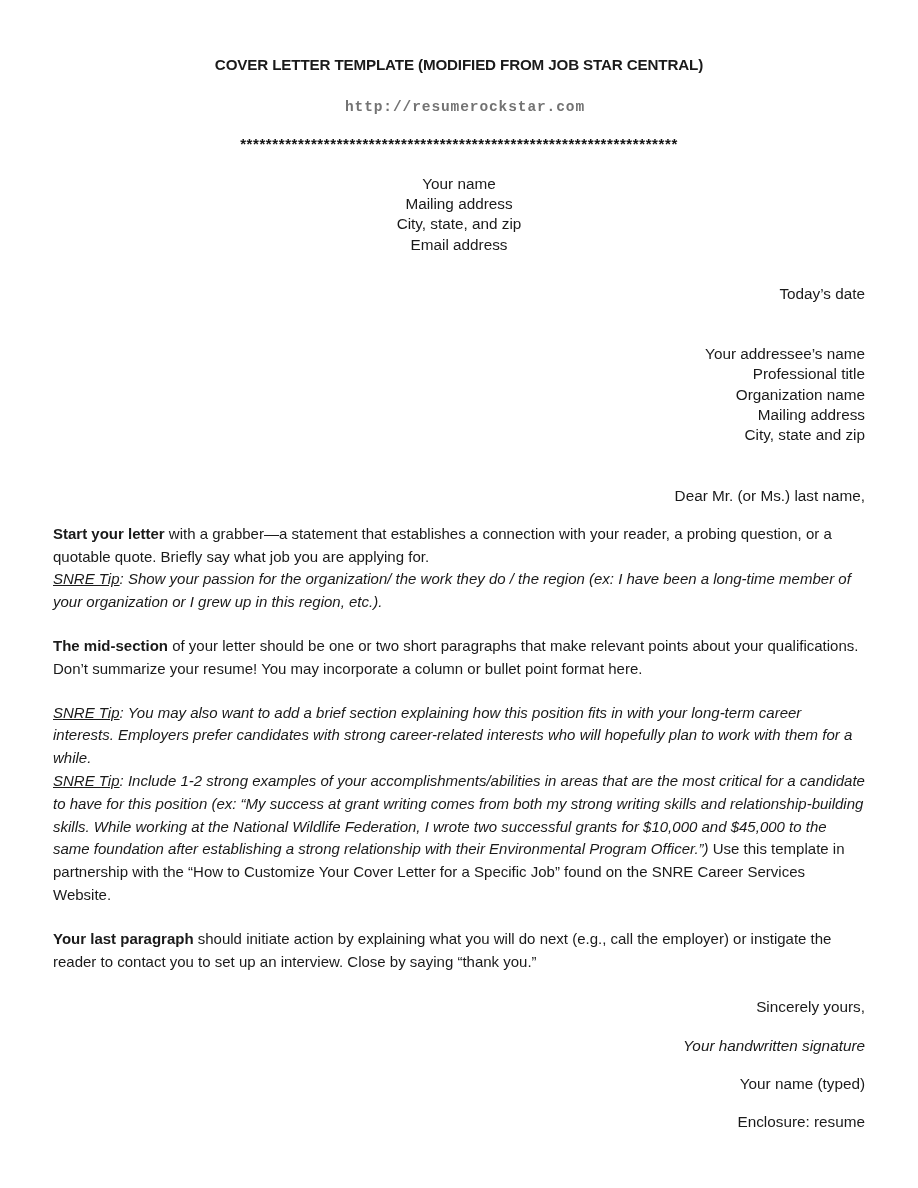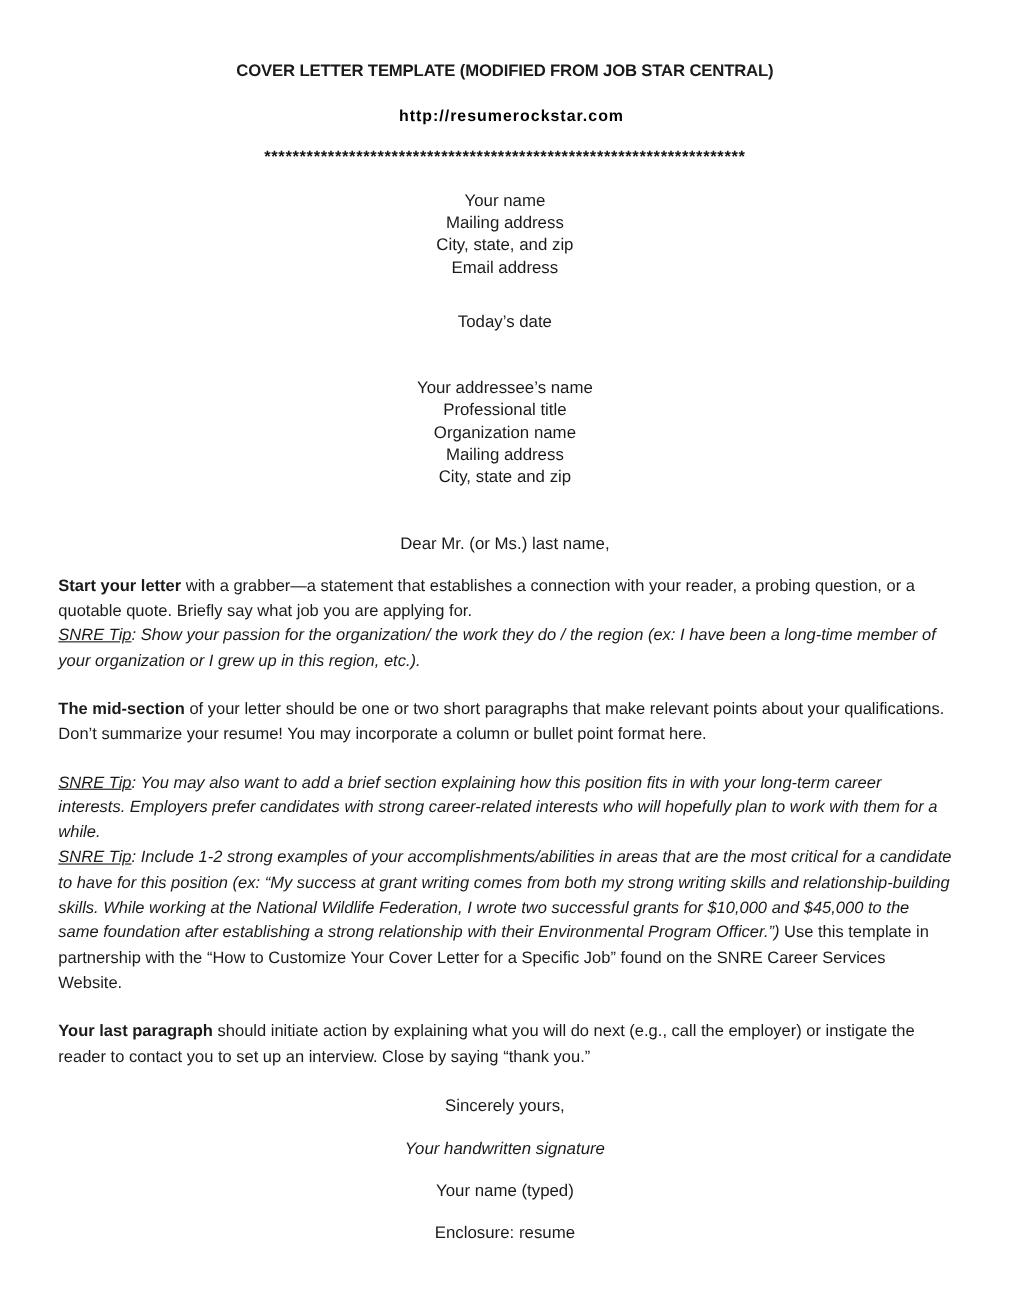--- a/index.html
+++ b/index.html
@@ -42,26 +42,26 @@
     padding-top: 56px;
     line-height: 18px;
   }
   .url-line {
     text-align: center;
     margin: 0;
     padding-top: 23px;
     line-height: 18px;
   }
   .url-link {
-    color: #000000;
+    color: #737373;
     font-weight: bold;
     font-size: 14.5px;
     letter-spacing: 0.9px;
     text-decoration: none;
-    font-family: Liberation Sans, sans-serif;
+    font-family: Liberation Mono, monospace;
     padding-left: 12px;
   }
   .rule-stars {
     text-align: center;
     margin: 0;
     padding-top: 20px;
     font-size: 15px;
     font-weight: bold;
     letter-spacing: 0.6px;
     line-height: 16px;
@@ -81,21 +81,21 @@
     color: #1a1a1a;
   }
   .sender-block .ln { display: block; }
 
   
   .blk {
     margin: 0;
     font-size: 15.3px;
     line-height: 20.3px;
     color: #1a1a1a;
-    text-align: center;
+    text-align: right;
   }
   .blk .ln { display: block; }
 
   .sp-date     { padding-top: 29px; }
   .sp-address  { padding-top: 40px; }
   .sp-saluta   { padding-top: 40px; }
 
   
   .para {
     margin: 0;

